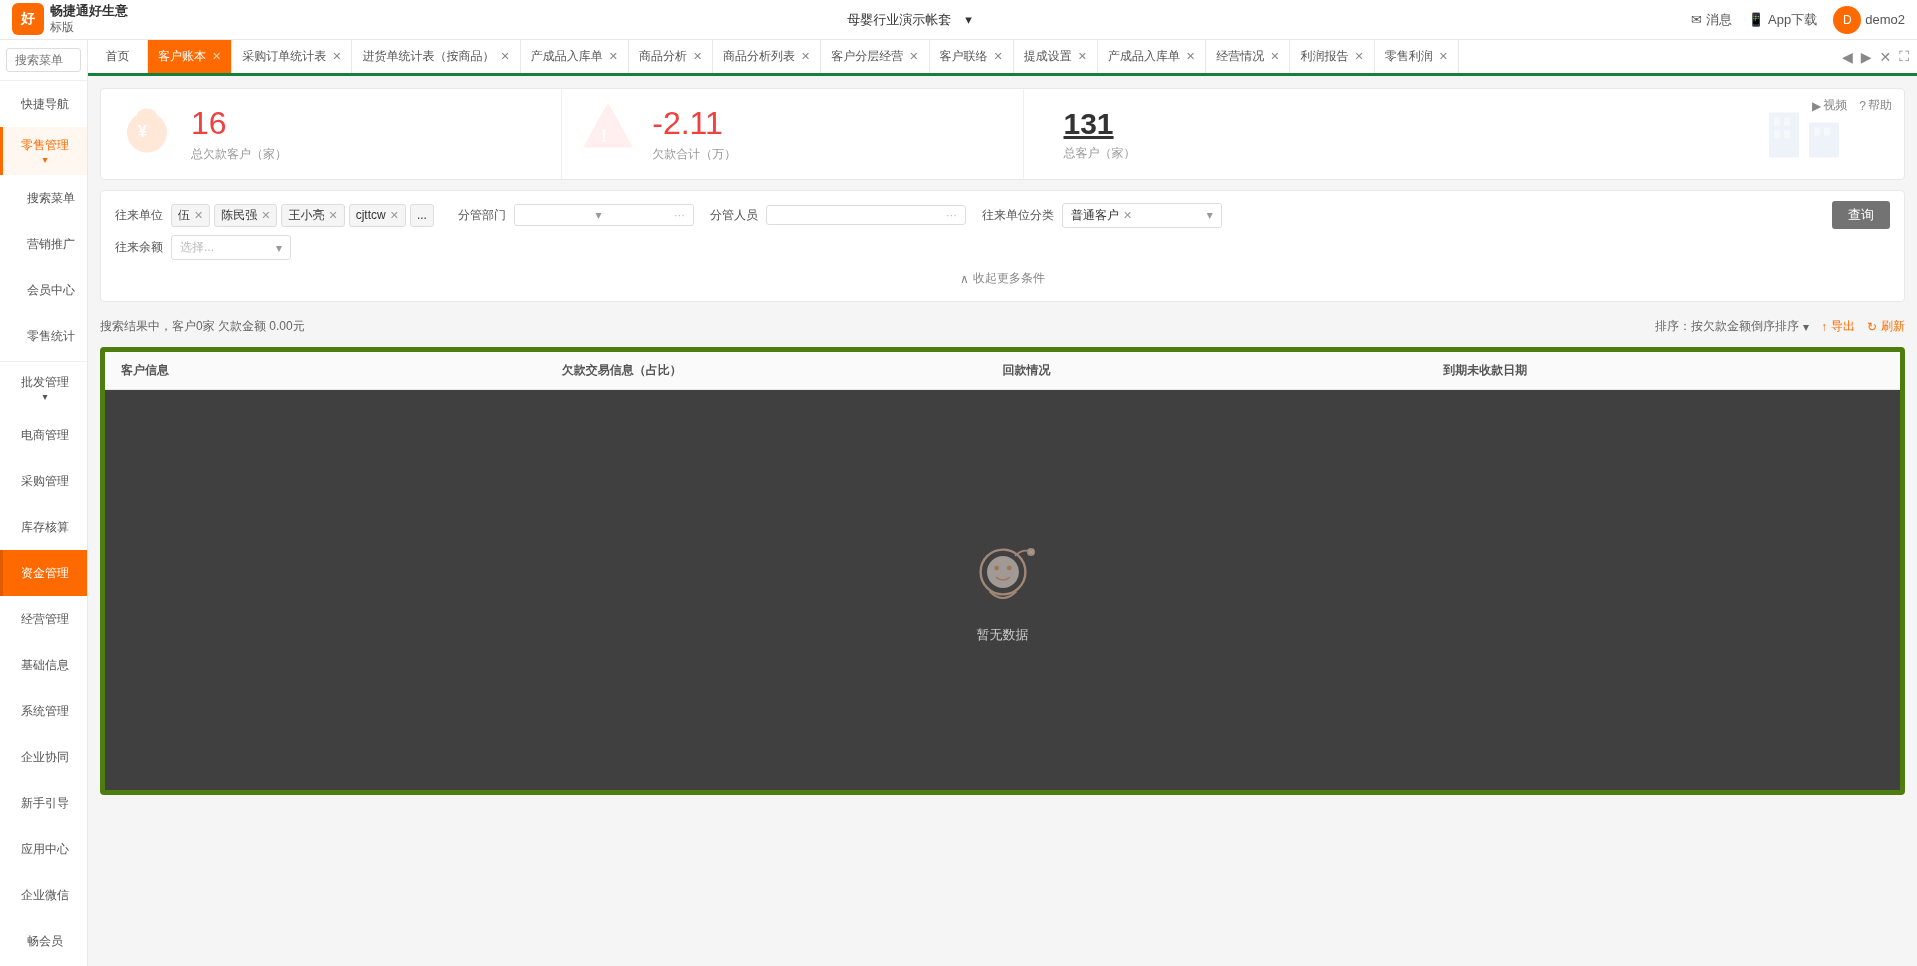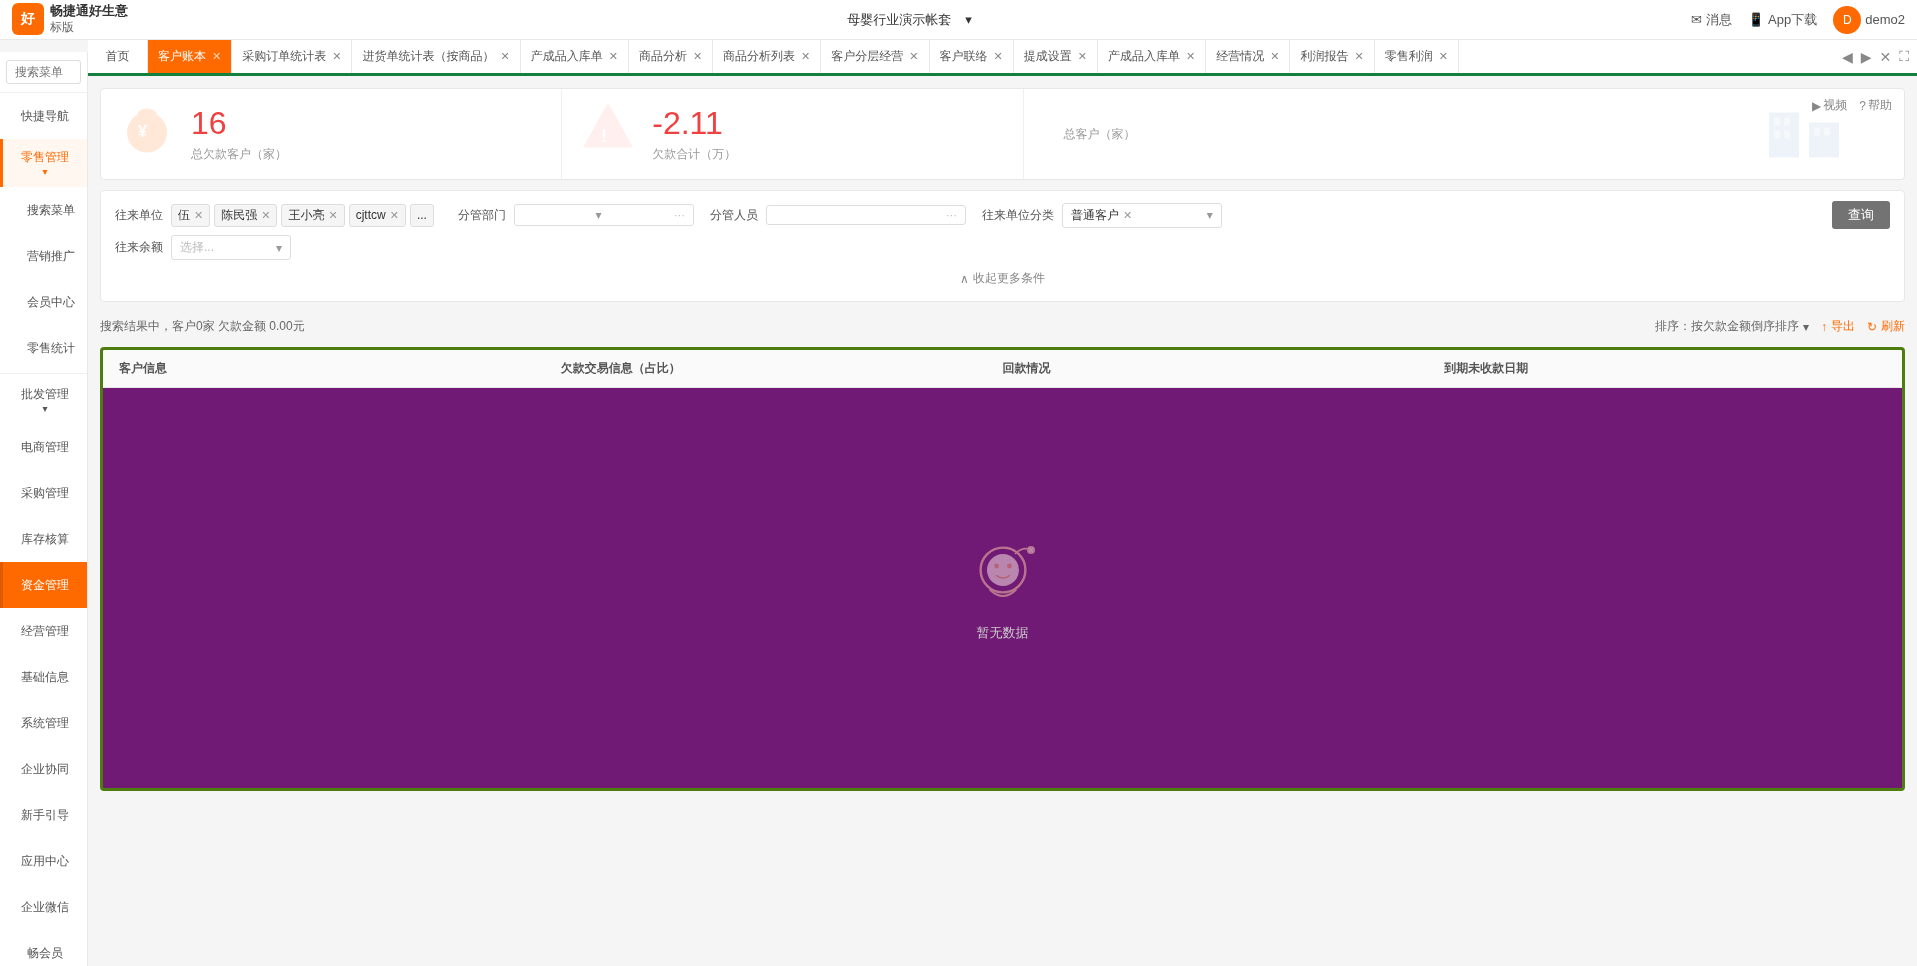--- a/index.html
+++ b/index.html
@@ -24,21 +24,21 @@
     .logo-text { font-size: 12px; color: #666; line-height: 1.3; }
     .logo-text .title { color: #333; font-weight: bold; font-size: 13px; }
     .top-bar-center { display: flex; align-items: center; gap: 14px; justify-content: flex-end; }
     .top-bar-right { display: flex; align-items: center; gap: 16px; }
     .top-bar-btn { display: flex; align-items: center; gap: 4px; font-size: 13px; color: #555; cursor: pointer; }
     .user-avatar { width: 28px; height: 28px; border-radius: 50%; background: #ff6a00; display: flex; align-items: center; justify-content: center; color: #fff; font-size: 12px; }
 
     
     .sidebar {
       position: fixed;
-      top: 52px; left: 0; bottom: 0;
+      top: 40px; left: 0; bottom: 0;
       width: 88px;
       background: #fff;
       border-right: 1px solid #e8e8e8;
       overflow-y: auto;
       z-index: 90;
     }
     .sidebar-search {
       padding: 8px 6px;
       border-bottom: 1px solid #f0f0f0;
     }
@@ -207,23 +207,23 @@
       display: flex;
       align-items: center;
       gap: 4px;
       cursor: pointer;
       color: #ff6a00;
       font-size: 12px;
     }
 
     
     .data-table {
-      background: #701a75;
+      background: #404040;
       border-radius: 4px;
-      border: 3px solid #4d7c0f;
+      border: 5px solid #4d7c0f;
       overflow: hidden;
     }
     .table-header {
       display: grid;
       grid-template-columns: 1fr 1fr 1fr 1fr;
       background: #fafafa;
       border-bottom: 1px solid #e8e8e8;
       padding: 10px 16px;
       font-size: 12px;
       font-weight: bold;
@@ -456,20 +456,21 @@
           <rect x="45" y="20" width="30" height="35" fill="#6090cc"></rect>
           <rect x="10" y="15" width="6" height="8" fill="#fff" opacity="0.5"></rect>
           <rect x="20" y="15" width="6" height="8" fill="#fff" opacity="0.5"></rect>
           <rect x="10" y="28" width="6" height="8" fill="#fff" opacity="0.5"></rect>
           <rect x="20" y="28" width="6" height="8" fill="#fff" opacity="0.5"></rect>
           <rect x="50" y="25" width="6" height="8" fill="#fff" opacity="0.5"></rect>
           <rect x="60" y="25" width="6" height="8" fill="#fff" opacity="0.5"></rect>
         </svg>
       </div>
       <div class="stat-info" style="margin-left:20px;">
+        <div class="stat-value dark" style="font-size:30px; font-weight:bold; text-decoration:underline; color:#333; cursor:pointer;">131</div>
         <div class="stat-label">总客户（家）</div>
       </div>
       <div style="position:absolute; top:8px; right:12px; display:flex; gap:12px; font-size:12px; color:#888;">
         <span style="cursor:pointer; display:flex; align-items:center; gap:2px;">
           <span>▶</span>
           <span>视频</span>
         </span>
         <span style="cursor:pointer; display:flex; align-items:center; gap:2px;">
           <span>?</span>
           <span>帮助</span>

